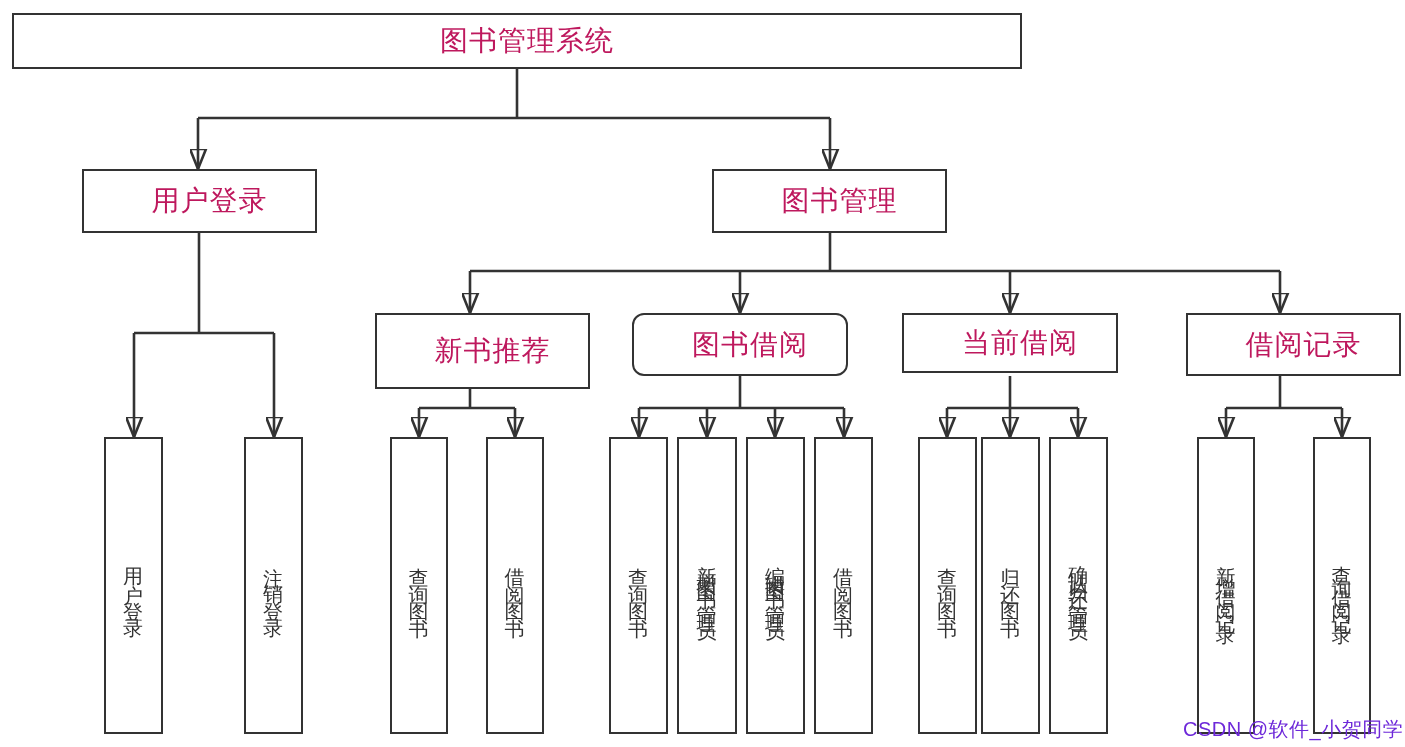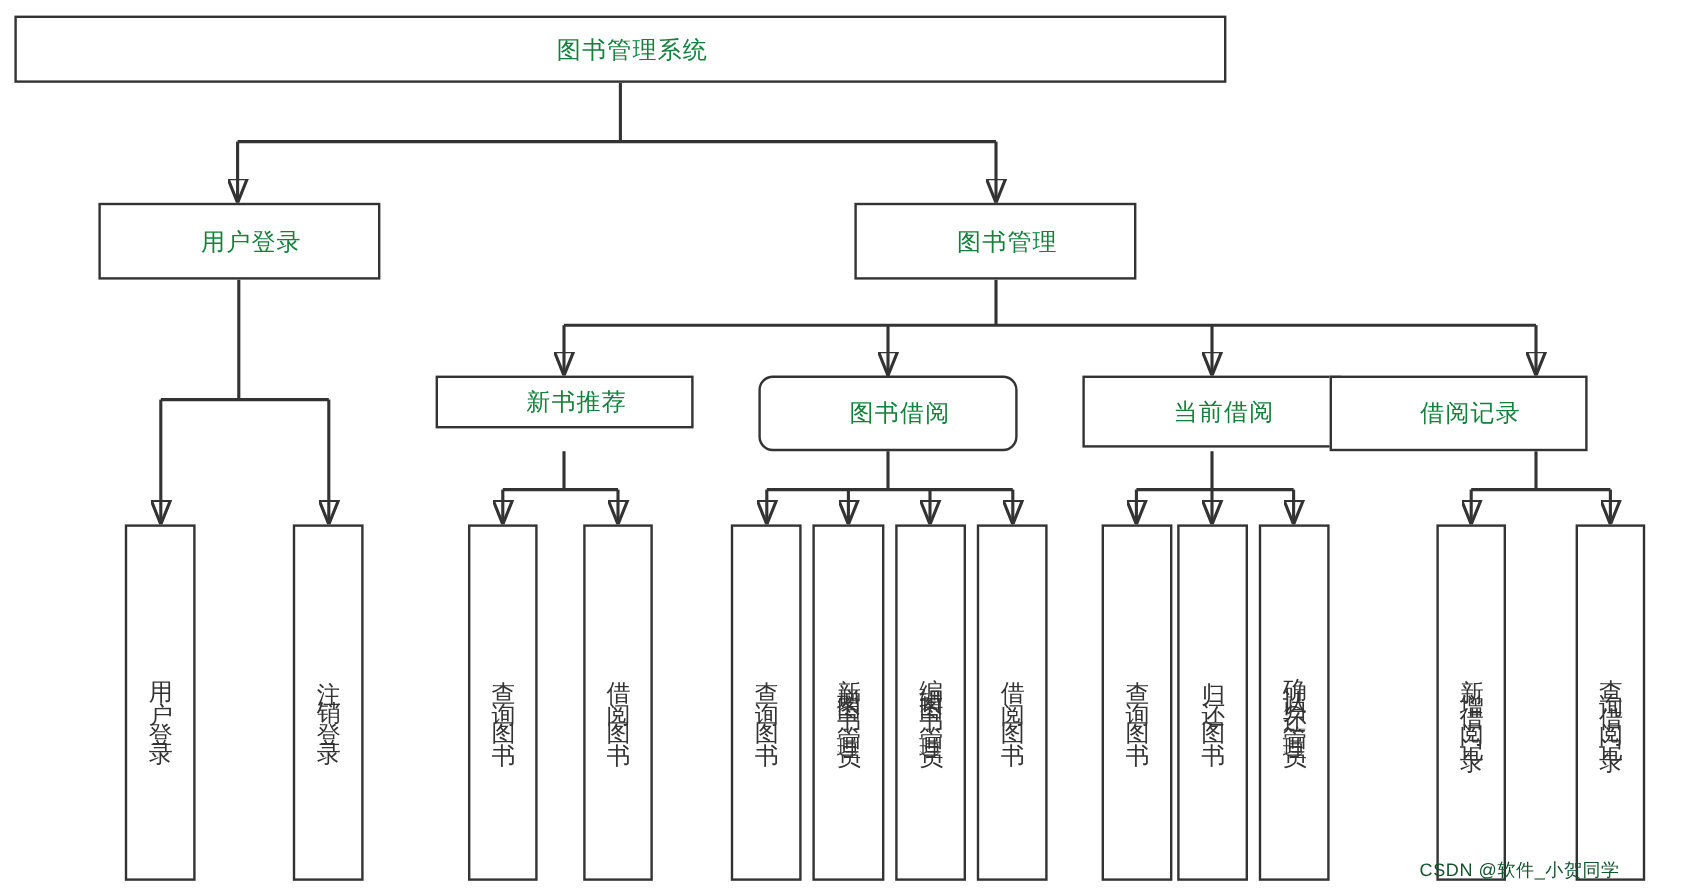--- a/index.html
+++ b/index.html
@@ -28,22 +28,22 @@
     fill: none;
   }
   .node {
     position: absolute;
     box-sizing: border-box;
     border: 2.6px solid #333333;
     background: #ffffff;
     display: flex;
     align-items: center;
     justify-content: center;
-    color: #15803d;
-    font-size: 20px;
+    color: #be185d;
+    font-size: 28px;
     letter-spacing: 1px;
     white-space: nowrap;
     padding-left: 20px;
   }
   .col {
     position: absolute;
     box-sizing: border-box;
     border: 2.6px solid #333333;
     background: #ffffff;
     display: flex;
@@ -60,22 +60,22 @@
     line-height: 1;
     color: #333333;
   }
   .len4 { letter-spacing: 17px; }
   .len6 { letter-spacing: 12px; }
   .len9 { letter-spacing: 8px; }
   .watermark {
     position: absolute;
     left: 1183px;
     top: 716px;
-    font-size: 15px;
-    color: #14532d;
+    font-size: 20px;
+    color: #6d28d9;
     letter-spacing: 0.5px;
     white-space: nowrap;
   }
 </style>
 </head>
 <body>
 
 <div class="stage">
 
   <svg class="connectors" viewBox="0 0 1405 747" xmlns="http://www.w3.org/2000/svg">
@@ -130,30 +130,30 @@
     <span>图书管理系统</span>
   </div>
 
   <div class="node" style="left:82px; top:169px; width:235px; height:64px;">
     <span>用户登录</span>
   </div>
   <div class="node" style="left:712px; top:169px; width:235px; height:64px;">
     <span>图书管理</span>
   </div>
 
-  <div class="node" style="left:363px; top:313px; width:215px; height:44px;">
+  <div class="node" style="left:375px; top:313px; width:215px; height:76px;">
     <span>新书推荐</span>
   </div>
   <div class="node" style="left:632px; top:313px; width:216px; height:63px;border-radius:12px;">
     <span>图书借阅</span>
   </div>
   <div class="node" style="left:902px; top:313px; width:216px; height:60px;">
     <span>当前借阅</span>
   </div>
-  <div class="node" style="left:1108px; top:313px; width:215px; height:63px;align-items:center;">
+  <div class="node" style="left:1186px; top:313px; width:215px; height:63px;align-items:center;">
     <span>借阅记录</span>
   </div>
 
   <div class="col" style="left:104px; width:59px;">
     <span class="vtext len4">用户登录</span>
   </div>
   <div class="col" style="left:244px; width:59px;">
     <span class="vtext len4">注销登录</span>
   </div>
 

